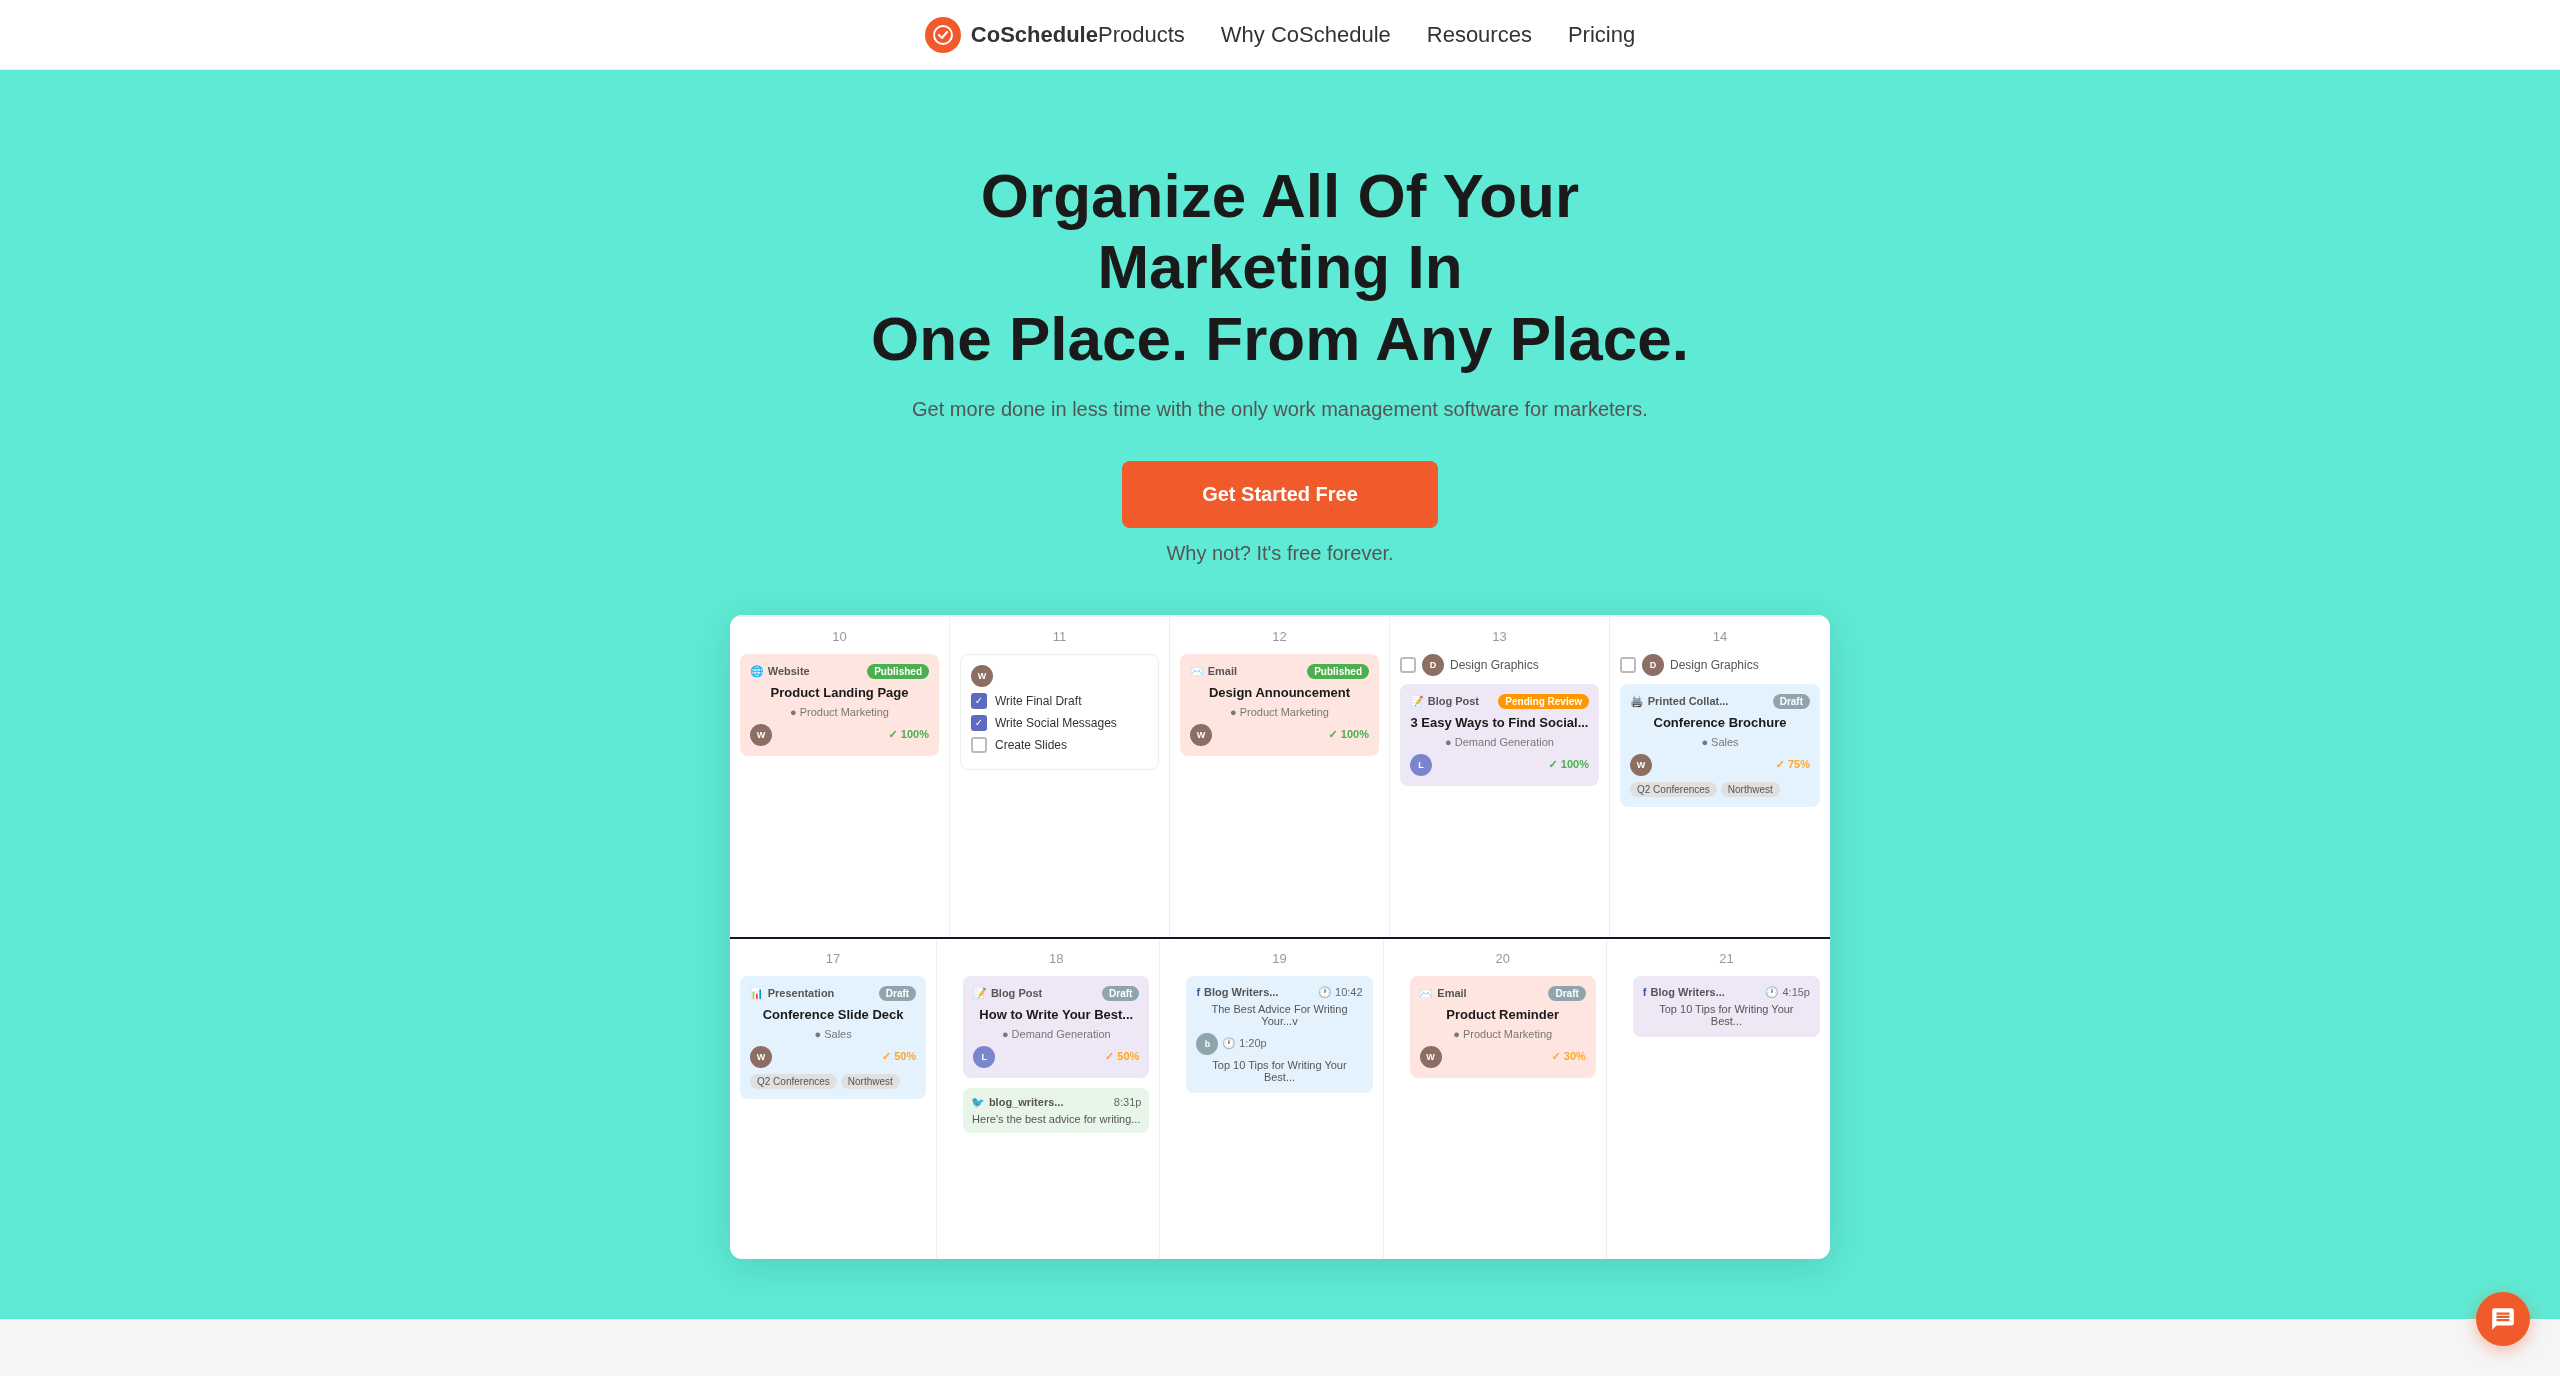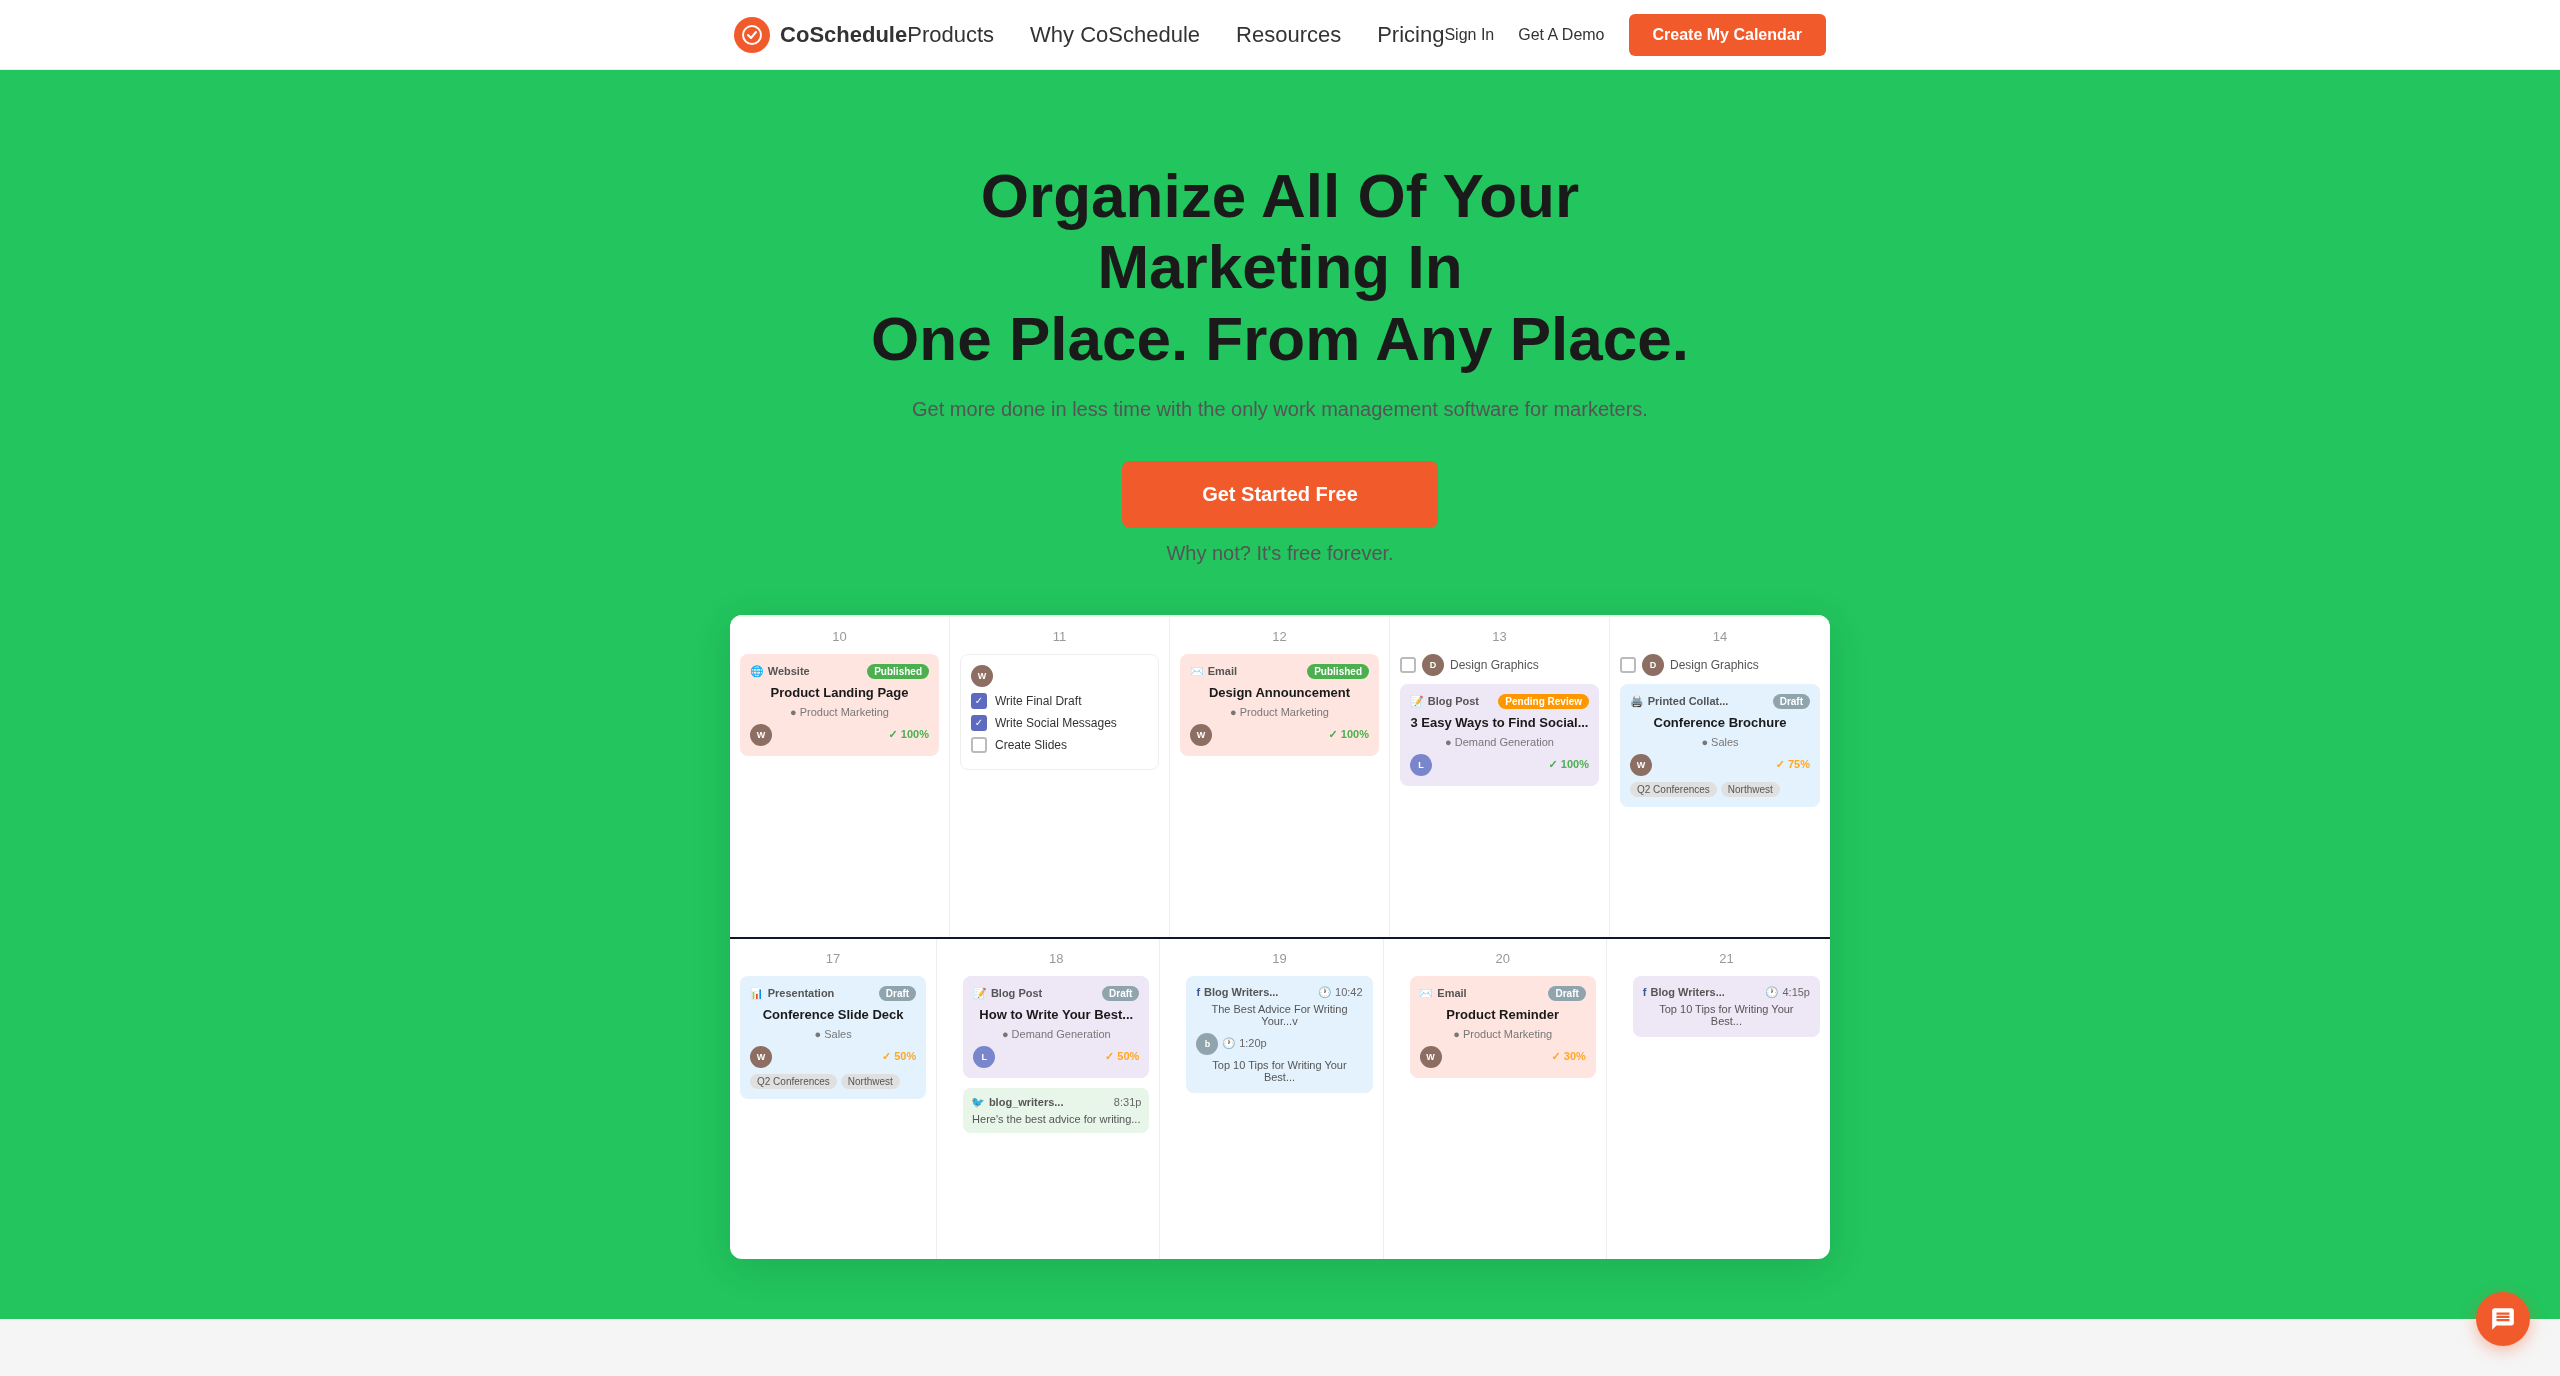--- a/index.html
+++ b/index.html
@@ -23,21 +23,21 @@
     .nav-signin { font-size: 16px; color: #333; cursor: pointer; font-weight: 500; }
     .nav-demo { font-size: 16px; color: #333; cursor: pointer; font-weight: 500; }
     .nav-cta {
       background: #f15a2b; color: #fff; border: none; padding: 12px 24px;
       border-radius: 6px; font-size: 16px; font-weight: 600; cursor: pointer;
     }
 
     
     .hero {
       text-align: center; padding: 90px 12px 60px;
-      background: #22c55e;
+      background: #5eead4;
     }
     .hero h1 {
       font-size: 62px; font-weight: 800; color: #1a1a1a; line-height: 1.15;
       max-width: 900px; margin: 0 auto 24px;
     }
     .hero p {
       font-size: 20px; color: #555; margin-bottom: 40px;
     }
     .hero-cta {
       background: #f15a2b; color: #fff; border: none;
@@ -140,25 +140,20 @@
       </svg>
     </div>
     <span class="nav-logo-text">CoSchedule</span>
   </div>
   <div class="nav-links">
     <span class="nav-link">Products</span>
     <span class="nav-link">Why CoSchedule</span>
     <span class="nav-link">Resources</span>
     <span class="nav-link">Pricing</span>
   </div>
-  <div class="nav-right">
-    <span class="nav-signin">Sign In</span>
-    <span class="nav-demo">Get A Demo</span>
-    <button class="nav-cta">Create My Calendar</button>
-  </div>
 </nav>
 
 <section class="hero">
   <h1>
     <span>Organize All Of Your Marketing In</span><br>
     <span>One Place. From Any Place.</span>
   </h1>
   <p>Get more done in less time with the only work management software for marketers.</p>
   <button class="hero-cta">Get Started Free</button>
   <p class="hero-sub">Why not? It's free forever.</p>

